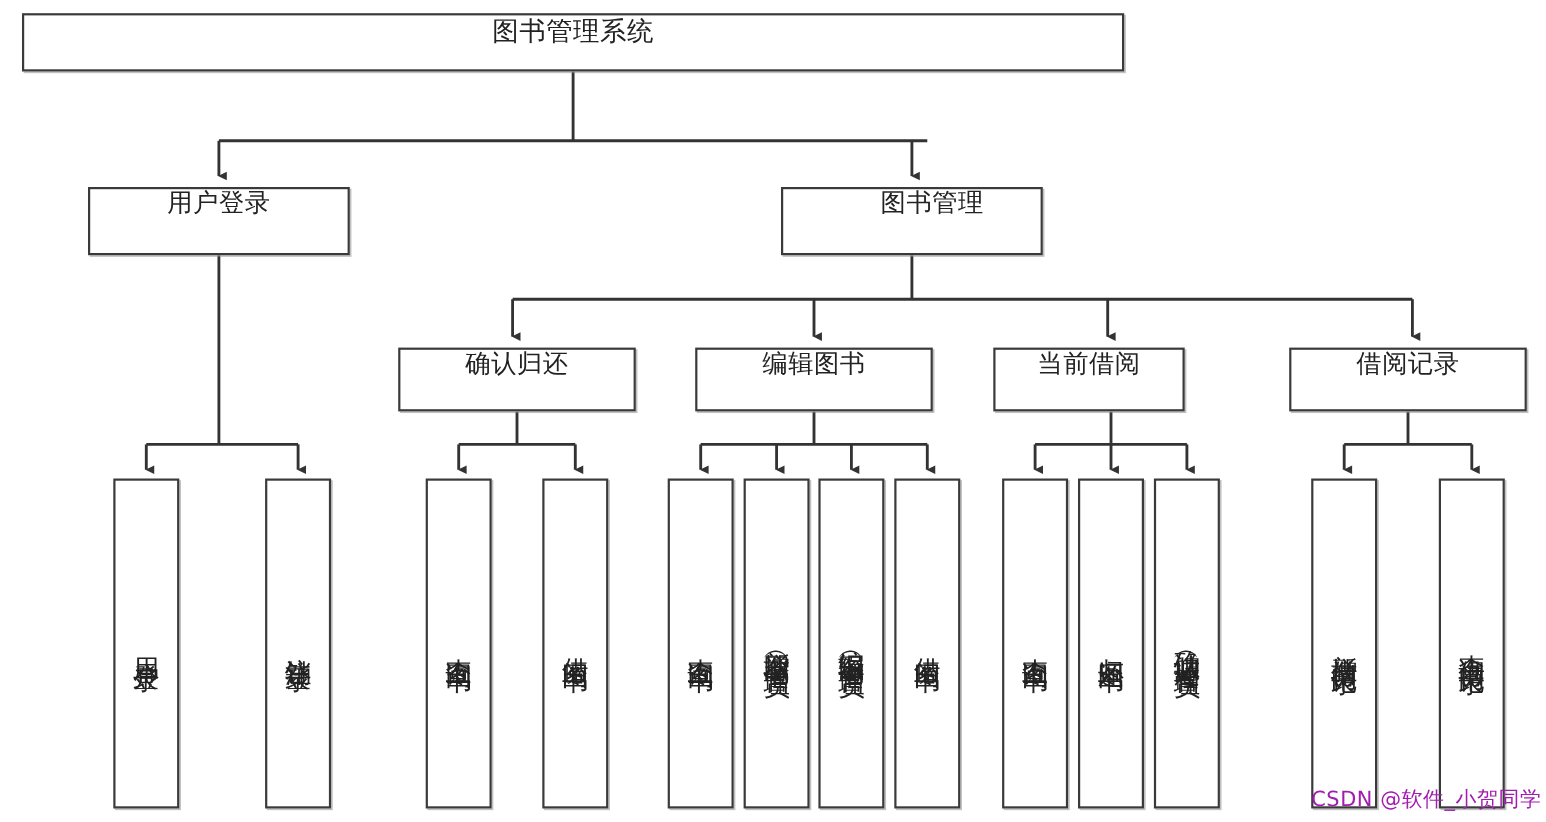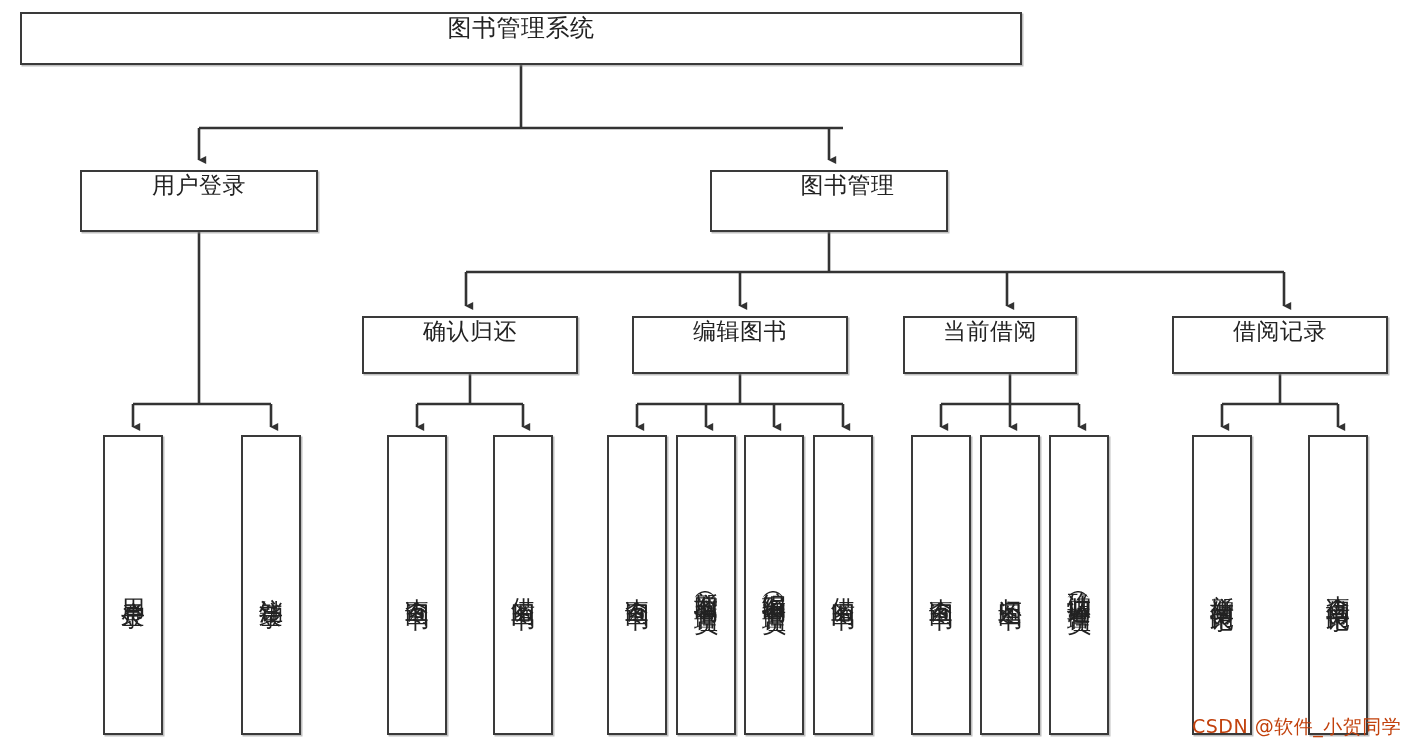--- a/index.html
+++ b/index.html
@@ -60,21 +60,21 @@
   .node-leaf .label {
     writing-mode: vertical-rl;
     text-orientation: upright;
     font-size: 24px;
     letter-spacing: 3px;
     line-height: 1;
     text-align: center;
   }
   .watermark {
     position: absolute;
-    color: #c2410c;
+    color: #a21caf;
     font-size: 19px;
     white-space: nowrap;
     letter-spacing: 0.5px;
   }
 </style>
 </head>
 <body>
 
 <div id="diagram-root">
 

